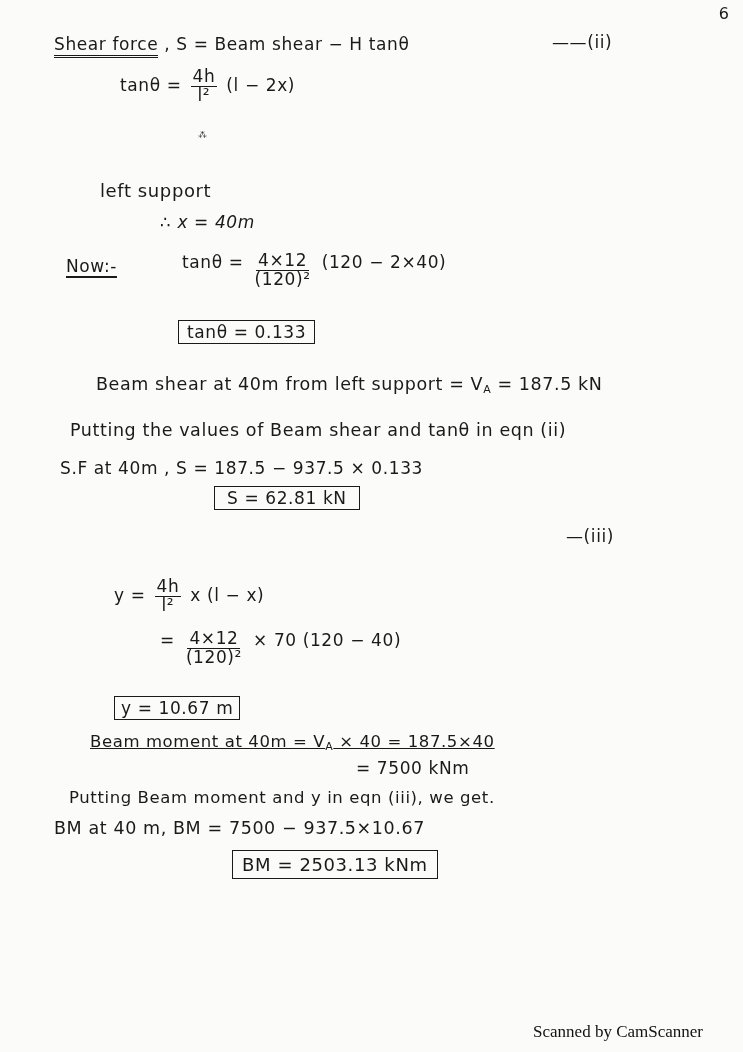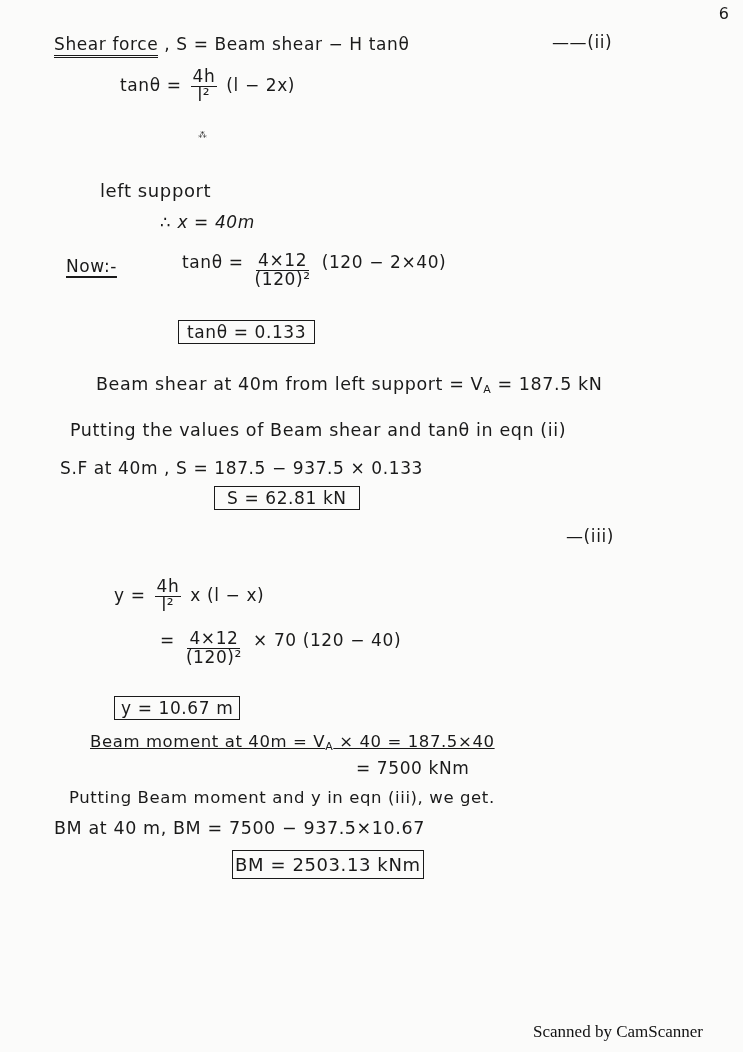--- a/index.html
+++ b/index.html
@@ -99,17 +99,17 @@
 
   <div class="ln" style="left:90px; top:732px; font-size:16.5px;text-decoration:underline;">
     <span>Beam moment at 40m = V</span><span class="sub">A</span><span> × 40 = 187.5×40</span>
   </div>
   <div class="ln" style="left:356px; top:758px;">= 7500 kNm</div>
 
   <div class="ln" style="left:37px; top:788px; font-size:16.5px;margin-left:32px;">Putting Beam moment and y in eqn (iii), we get.</div>
   <div class="ln" style="left:54px; top:818px; font-size:17.5px;">BM at 40 m,  BM = 7500 − 937.5×10.67</div>
 
   <div class="ln" style="left:232px; top:850px; font-size:18px;">
-    <span class="box" style="padding:3px 2px;">BM = 2503.13 kNm</span>
+    <span class="box" style="padding:3px 9px;">BM = 2503.13 kNm</span>
   </div>
 
   <div class="footer">Scanned by CamScanner</div>
 </div>
 
 </body></html>

